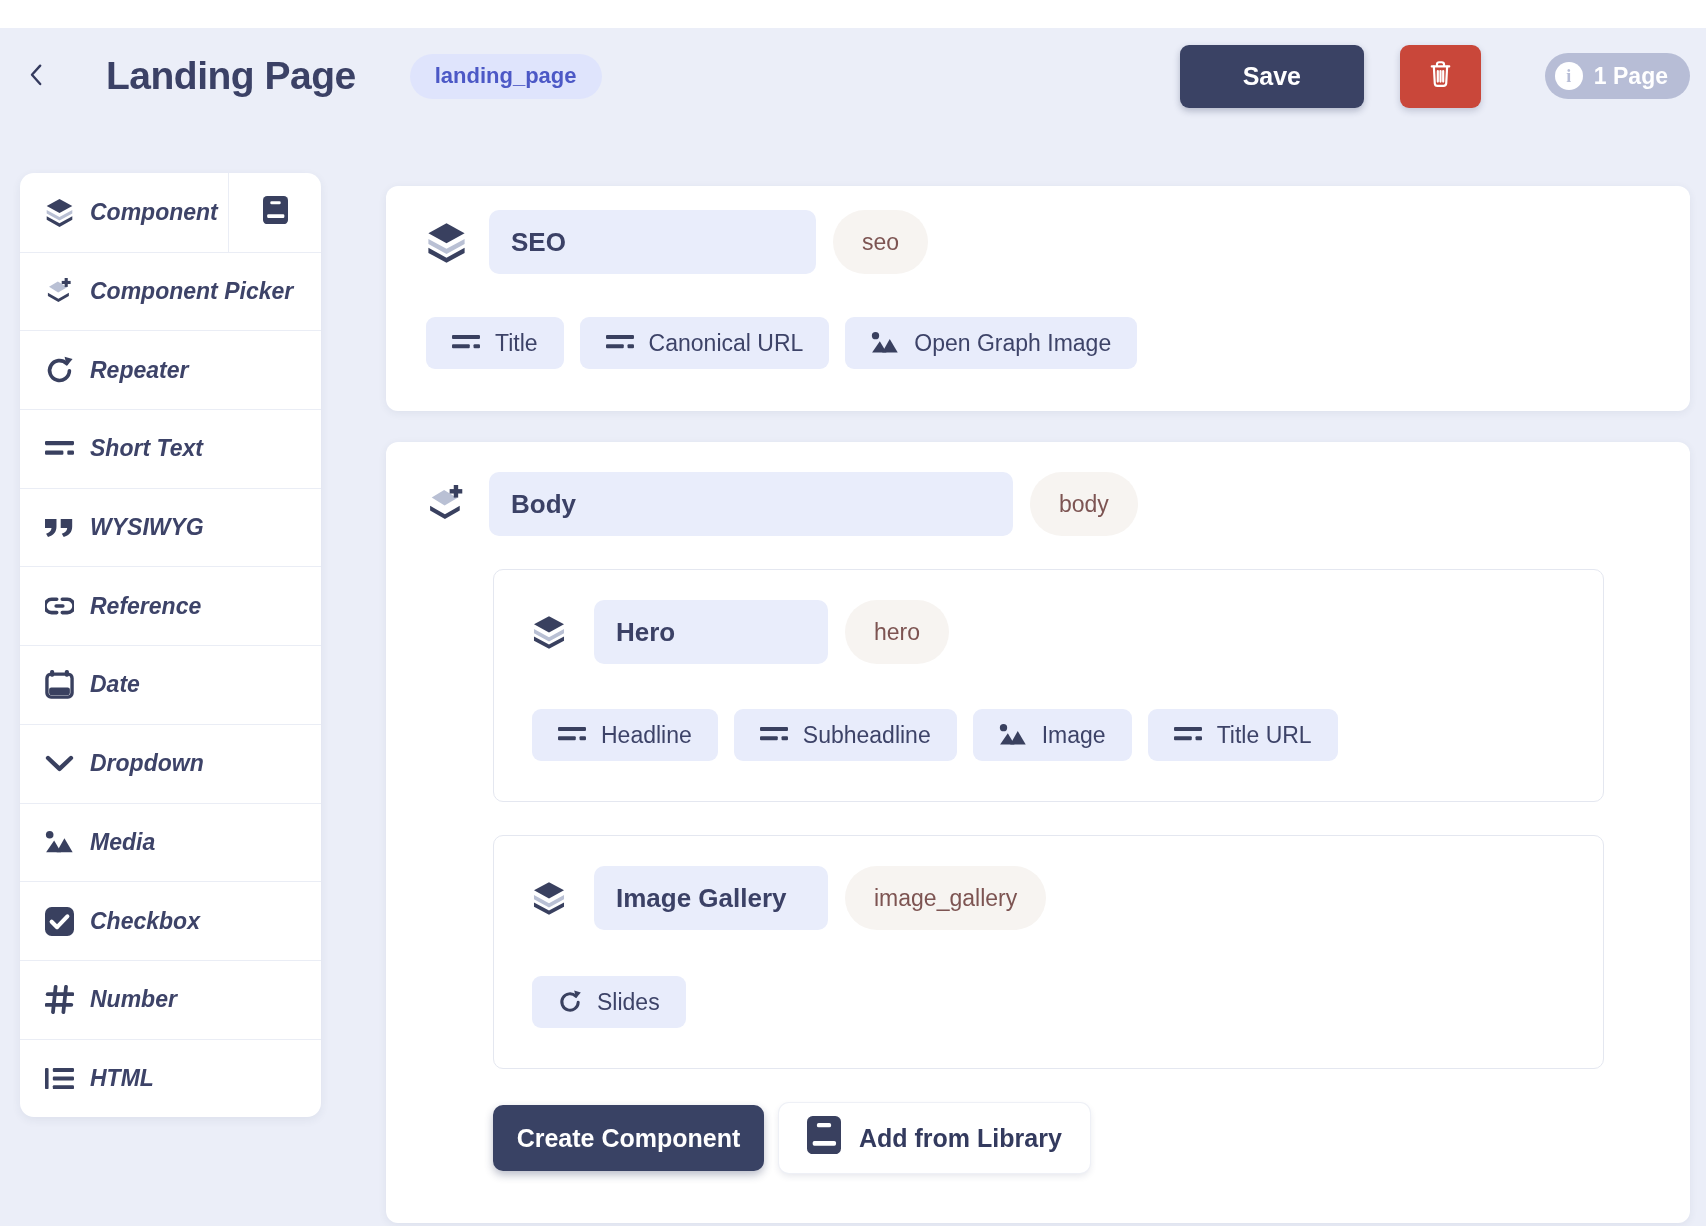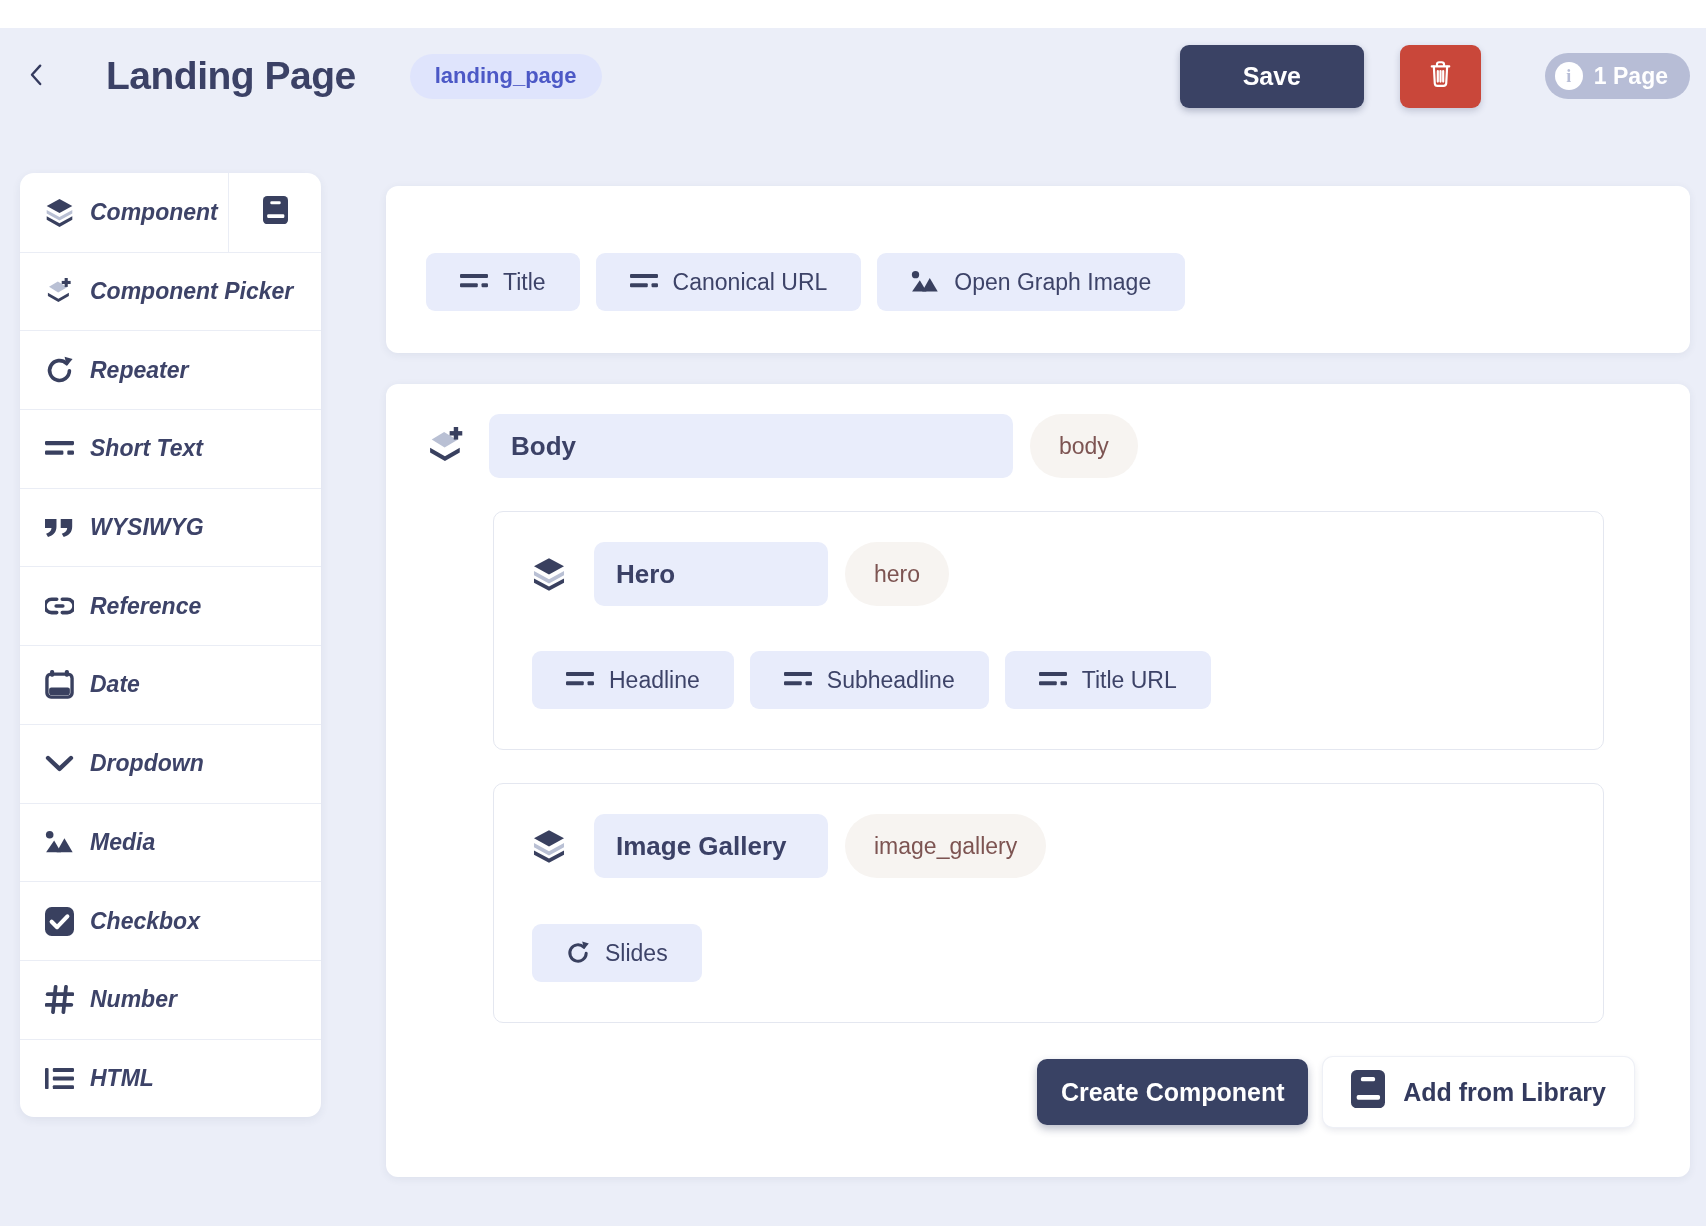--- a/index.html
+++ b/index.html
@@ -44,28 +44,28 @@
   .nested .comp-icon svg { width: 34px; }
 
   .name-input { height: 64px; background: #e9edfb; border: none; border-radius: 10px; font-size: 26px; font-weight: 700; color: #3b4166; padding: 0 22px; font-family: inherit; outline: none; }
   .seo-card .name-input { width: 327px; margin-left: 22px; }
   .body-input { width: 524px; margin-left: 22px; }
   .nested .name-input { width: 234px; margin-left: 28px; }
 
   .slug-tag { margin-left: 17px; height: 64px; background: #f7f4f1; color: #7d5452; border-radius: 32px; display: flex; align-items: center; padding: 0 29px; font-size: 23px; font-weight: 500; }
 
   .chips { display: flex; gap: 16px; margin-top: 43px; }
-  .chip { height: 58px; background: #e8ecfb; border-radius: 9px; display: flex; align-items: center; padding: 0 34px; gap: 15px; font-size: 23px; font-weight: 500; color: #3d4368; cursor: pointer; }
+  .chip { height: 52px; background: #e8ecfb; border-radius: 9px; display: flex; align-items: center; padding: 0 26px; gap: 15px; font-size: 23px; font-weight: 500; color: #3d4368; cursor: pointer; }
   .chip svg { width: 28px; height: auto; flex: none; }
 
   .nested { margin: 33px 0 0 67px; width: 1111px; border: 1.5px solid #e4e7f0; border-radius: 10px; padding: 30px 38px 40px 38px; background: #fff; }
   .nested .chips { margin-top: 45px; }
   .gallery .chips { margin-top: 46px; }
 
-  .actions { display: flex; align-items: center; margin: 34px 0 0 67px; gap: 15px; justify-content: flex-end; }
+  .actions { display: flex; align-items: center; margin: 34px 0 0 67px; gap: 15px; }
   .create-btn { width: 271px; height: 66px; background: #394264; color: #fff; border: none; border-radius: 10px; font-size: 25px; font-weight: 700; font-family: inherit; cursor: pointer; box-shadow: 0 4px 8px rgba(30,40,80,.3); }
   .library-btn { height: 70px; background: #fff; border: none; border-radius: 10px; display: flex; align-items: center; gap: 18px; padding: 0 28px; font-size: 25px; font-weight: 700; color: #333a5e; font-family: inherit; cursor: pointer; box-shadow: 0 0 0 1px #eef0f6, 0 3px 7px rgba(40,50,90,.12); }
   .library-btn svg { width: 34px; height: auto; }
 </style>
 </head>
 <body>
 
 <div class="page">
 
   <header class="hdr">
@@ -247,20 +247,31 @@
             </svg>
         </span>
         <span class="side-label">HTML</span>
       </div>
 
     </aside>
 
     <main class="main">
 
       <section class="card seo-card">
+        <div class="comp-header">
+          <span class="comp-icon">
+            <svg viewBox="0 0 24 24">
+                <path fill="#39405f" d="M12 .8 22.6 6.6 12 12.4 1.4 6.6Z"></path>
+                <path fill="#b9c0d4" d="M1.4 9.9 12 15.7 22.6 9.9v3L12 18.7 1.4 12.9Z"></path>
+                <path fill="#39405f" d="M1.4 15.1 12 20.9l10.6-5.8v3L12 23.9 1.4 18.1Z"></path>
+              </svg>
+          </span>
+          <input class="name-input" value="SEO" style="">
+          <span class="slug-tag">seo</span>
+        </div>
         <div class="chips">
           <div class="chip">
             <svg viewBox="0 0 26 14">
                 <rect width="26" height="3.8" rx="1" fill="#39405f"></rect>
                 <rect y="8.6" width="16.5" height="3.8" rx="1" fill="#39405f"></rect>
                 <rect x="20" y="8.6" width="6" height="3.8" rx="1" fill="#39405f"></rect>
               </svg>
             <span>Title</span>
           </div>
           <div class="chip">
@@ -319,20 +330,28 @@
             </div>
             <div class="chip">
               <svg viewBox="0 0 26 14">
                   <rect width="26" height="3.8" rx="1" fill="#39405f"></rect>
                   <rect y="8.6" width="16.5" height="3.8" rx="1" fill="#39405f"></rect>
                   <rect x="20" y="8.6" width="6" height="3.8" rx="1" fill="#39405f"></rect>
                 </svg>
               <span>Subheadline</span>
             </div>
             <div class="chip">
+              <svg viewBox="0 0 26 21">
+                  <circle cx="4.2" cy="3.4" r="3.4" fill="#39405f"></circle>
+                  <path fill="#39405f" d="M1 19 8.2 8.6 14.4 19Z"></path>
+                  <path fill="#39405f" d="M10.4 19 17.4 6.4 24.8 19Z"></path>
+                </svg>
+              <span>Image</span>
+            </div>
+            <div class="chip">
               <svg viewBox="0 0 26 14">
                   <rect width="26" height="3.8" rx="1" fill="#39405f"></rect>
                   <rect y="8.6" width="16.5" height="3.8" rx="1" fill="#39405f"></rect>
                   <rect x="20" y="8.6" width="6" height="3.8" rx="1" fill="#39405f"></rect>
                 </svg>
               <span>Title URL</span>
             </div>
           </div>
         </div>
 

